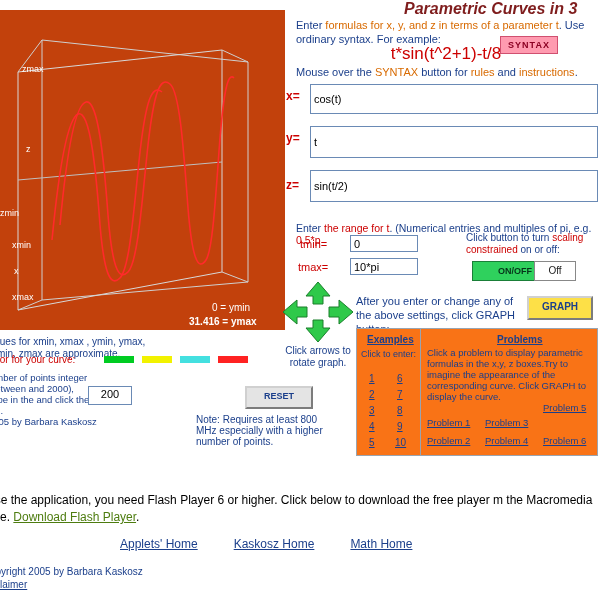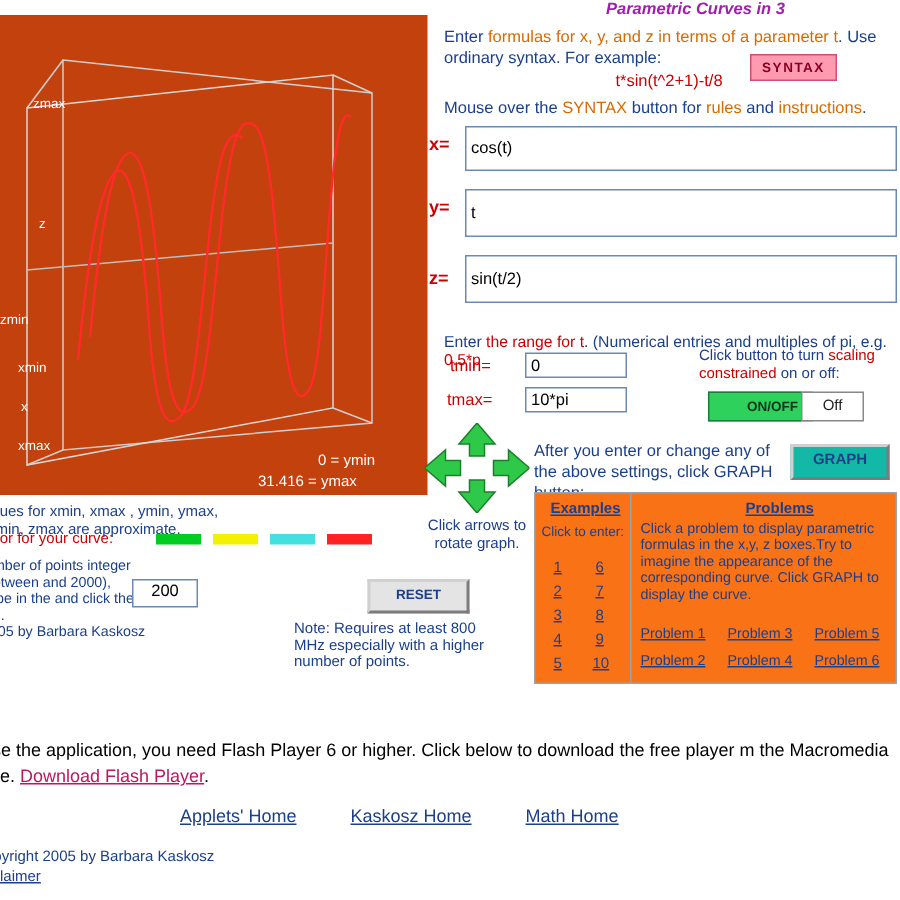--- a/index.html
+++ b/index.html
@@ -10,56 +10,56 @@
   .canvas svg{display:block;}
   .axlabel{fill:#ffffff;font-size:9px;font-family:"Liberation Sans",sans-serif;}
   .ymin-text{position:absolute;color:#ffffff;font-size:10px;}
   
   .arrows{position:absolute;left:283px;top:282px;width:70px;height:60px;}
   .arrow-caption{position:absolute;left:276px;top:345px;width:84px;color:#1b3f8b;font-size:10px;line-height:12px;text-align:center;}
   
   .instr{position:absolute;left:296px;top:18px;width:300px;color:#1b3f8b;font-size:11px;line-height:14px;}
   .orange{color:#d86a00;}
   .red{color:#cc0000;}
-  .formula-ex{display:block;text-align:center;color:#cc0000;font-size:11px;margin-top:1px;}
+  .formula-ex{display:block;text-align:center;color:#cc0000;font-size:17px;margin-top:1px;}
   .syntax-btn{position:absolute;left:500px;top:36px;width:56px;height:16px;background:#ff9bb0;border:1px solid #d05070;color:#8b0022;font-size:9px;font-weight:bold;text-align:center;line-height:16px;letter-spacing:1px;}
   .mouseover{position:absolute;left:296px;top:66px;width:300px;color:#1b3f8b;font-size:11px;}
   .flabel{position:absolute;color:#cc0000;font-size:12px;font-weight:bold;}
   .ftext{position:absolute;background:#ffffff;border:1px solid #6a8ab5;font-family:"Liberation Sans",sans-serif;font-size:11px;padding:2px 3px;box-sizing:border-box;}
   .rangeline{position:absolute;left:296px;top:222px;width:300px;color:#1b3f8b;font-size:10.5px;}
   .tminlabel{position:absolute;left:300px;top:238px;color:#cc0000;font-size:11px;}
   .tmaxlabel{position:absolute;left:298px;top:261px;color:#cc0000;font-size:11px;}
   .tbox{position:absolute;background:#fff;border:1px solid #6a8ab5;font-size:11px;padding:1px 3px;box-sizing:border-box;}
   .scalinfo{position:absolute;left:466px;top:232px;width:134px;color:#1b3f8b;font-size:10px;line-height:12px;}
   .onoff{position:absolute;left:472px;top:261px;width:52px;height:18px;background:#2fd15d;border:1px solid #1a7f38;color:#06341a;font-size:9px;font-weight:bold;text-align:center;line-height:18px;padding-left:16px;}
   .offbox{position:absolute;left:534px;top:261px;width:40px;height:18px;background:#ffffff;border:1px solid #888;font-size:10px;text-align:center;line-height:18px;color:#222;}
   .aftertext{position:absolute;left:356px;top:294px;width:170px;color:#1b3f8b;font-size:11px;line-height:14px;}
-  .graph-btn{position:absolute;left:527px;top:296px;width:62px;height:20px;background:#14b8a6;border:2px outset #d0d0d0;font-size:10px;font-weight:bold;color:#1b3f8b;text-align:center;line-height:18px;}
+  .graph-btn{position:absolute;left:527px;top:296px;width:62px;height:20px;background:#fde047;border:2px outset #d0d0d0;font-size:10px;font-weight:bold;color:#1b3f8b;text-align:center;line-height:18px;}
   
   .panel{position:absolute;left:356px;top:328px;width:240px;height:126px;background:#f97316;border:1px solid #9aa4b0;}
   .panel-split{position:absolute;left:63px;top:0;width:1px;height:126px;background:#9aa4b0;}
   .panel-h{position:absolute;color:#1b3f8b;font-size:10px;font-weight:bold;text-decoration:underline;}
   .clickenter{position:absolute;left:4px;top:20px;width:58px;color:#1b3f8b;font-size:9px;line-height:11px;}
   .exnum{position:absolute;color:#1b3f8b;font-size:10px;text-decoration:underline;}
   .ptext{position:absolute;left:70px;top:18px;width:166px;color:#1b3f8b;font-size:9.5px;line-height:11px;}
   .plink{position:absolute;color:#1b3f8b;font-size:9.5px;text-decoration:underline;}
   
   .valtext{position:absolute;left:-8px;top:336px;width:160px;color:#1b3f8b;font-size:10px;line-height:12px;}
   .colortext{position:absolute;left:-8px;top:354px;color:#cc0000;font-size:10px;}
   .swatch{position:absolute;top:356px;width:30px;height:7px;}
   .numtext{position:absolute;left:-10px;top:372px;width:100px;color:#1b3f8b;font-size:9.5px;line-height:11px;}
   .ptsbox{position:absolute;left:88px;top:386px;width:42px;height:17px;background:#fff;border:1px solid #6a8ab5;font-size:11px;text-align:center;line-height:15px;}
   .points-btn{position:absolute;left:135px;top:386px;width:60px;height:19px;background:#f3f38a;border:2px outset #dcdc70;font-size:9px;font-weight:bold;color:#1b3f8b;text-align:center;line-height:16px;}
   .reset-btn{position:absolute;left:245px;top:386px;width:64px;height:19px;background:#e4e4e4;border:2px outset #d0d0d0;font-size:9px;font-weight:bold;color:#1b3f8b;text-align:center;line-height:16px;}
   .note{position:absolute;left:196px;top:414px;width:140px;color:#1b3f8b;font-size:10px;line-height:11px;}
   .copy1{position:absolute;left:-12px;top:416px;width:160px;color:#1b3f8b;font-size:9.5px;}
-  .title{position:absolute;left:404px;top:0px;color:#a21caf;font-size:11px;font-weight:bold;font-style:italic;}
+  .title{position:absolute;left:404px;top:0px;color:#7f1d1d;font-size:16px;font-weight:bold;font-style:italic;}
   
   .flashline{position:absolute;left:-12px;top:492px;width:612px;color:#000;font-size:12px;line-height:17px;}
-  .dl-link{color:#be185d;text-decoration:underline;}
+  .dl-link{color:#4d7c0f;text-decoration:underline;}
   .navlinks{position:absolute;left:120px;top:537px;width:480px;font-size:12px;}
   .navlinks a{color:#1b3f8b;text-decoration:underline;margin-right:36px;}
   .footer{position:absolute;left:-10px;top:565px;color:#1b3f8b;font-size:10px;line-height:13px;}
   .footer a{color:#1b3f8b;}
 </style>
 </head>
 <body>
 
 <div class="app">
 
@@ -82,21 +82,21 @@
       <path d="M52,230 C58,168 66,110 78,104 C90,99 96,160 100,215 C104,262 110,278 120,268 C130,258 134,196 140,142 C146,90 152,74 162,82" stroke="#ff2a2a" stroke-width="1.6" fill="none"></path>
 
       <text class="axlabel" x="22" y="62">zmax</text>
       <text class="axlabel" x="26" y="142">z</text>
       <text class="axlabel" x="0" y="206">zmin</text>
       <text class="axlabel" x="12" y="238">xmin</text>
       <text class="axlabel" x="14" y="264">x</text>
       <text class="axlabel" x="12" y="290">xmax</text>
     </svg>
     <div class="ymin-text" style="left:212px;top:292px;">0  =  ymin</div>
-    <div class="ymin-text" style="left:172px;top:306px;">31.416  =  ymax</div>
+    <div class="ymin-text" style="left:189px;top:306px;font-weight:bold;">31.416  =  ymax</div>
   </div>
 
   <div class="arrows">
     <svg width="70" height="60" viewBox="0 0 70 60">
       <g fill="#2fc94a" stroke="#1a7f2a" stroke-width="1">
         <polygon points="35,0 47,14 40,14 40,22 30,22 30,14 23,14"></polygon>
         <polygon points="35,60 47,46 40,46 40,38 30,38 30,46 23,46"></polygon>
         <polygon points="0,30 14,18 14,25 24,25 24,35 14,35 14,42"></polygon>
         <polygon points="70,30 56,18 56,25 46,25 46,35 56,35 56,42"></polygon>
       </g>
@@ -157,21 +157,21 @@
     <div class="exnum" style="left:40px;top:92px;">9</div>
     <div class="exnum" style="left:38px;top:108px;">10</div>
 
     <div class="panel-h" style="left:140px;top:5px;">Problems</div>
     <div class="ptext">Click a problem to display parametric formulas in the x,y, z boxes.Try to imagine the appearance of the corresponding curve. Click GRAPH to display the curve.</div>
 
     <div class="plink" style="left:70px;top:88px;">Problem 1</div>
     <div class="plink" style="left:70px;top:106px;">Problem 2</div>
     <div class="plink" style="left:128px;top:88px;">Problem 3</div>
     <div class="plink" style="left:128px;top:106px;">Problem 4</div>
-    <div class="plink" style="left:186px;top:88px;">Problem 5</div>
+    <div class="plink" style="left:186px;top:73px;">Problem 5</div>
     <div class="plink" style="left:186px;top:106px;">Problem 6</div>
   </div>
 
   <div class="valtext">alues for xmin, xmax , ymin, ymax, zmin, zmax are approximate.</div>
   <div class="colortext">olor for your curve:</div>
   <div class="swatch" style="left:104px;background:#00cc22;"></div>
   <div class="swatch" style="left:142px;background:#f2f200;"></div>
   <div class="swatch" style="left:180px;background:#44e0e0;"></div>
   <div class="swatch" style="left:218px;background:#ff2222;"></div>
   <div class="numtext">umber of points integer between and 2000), type in the and click the on.</div>

